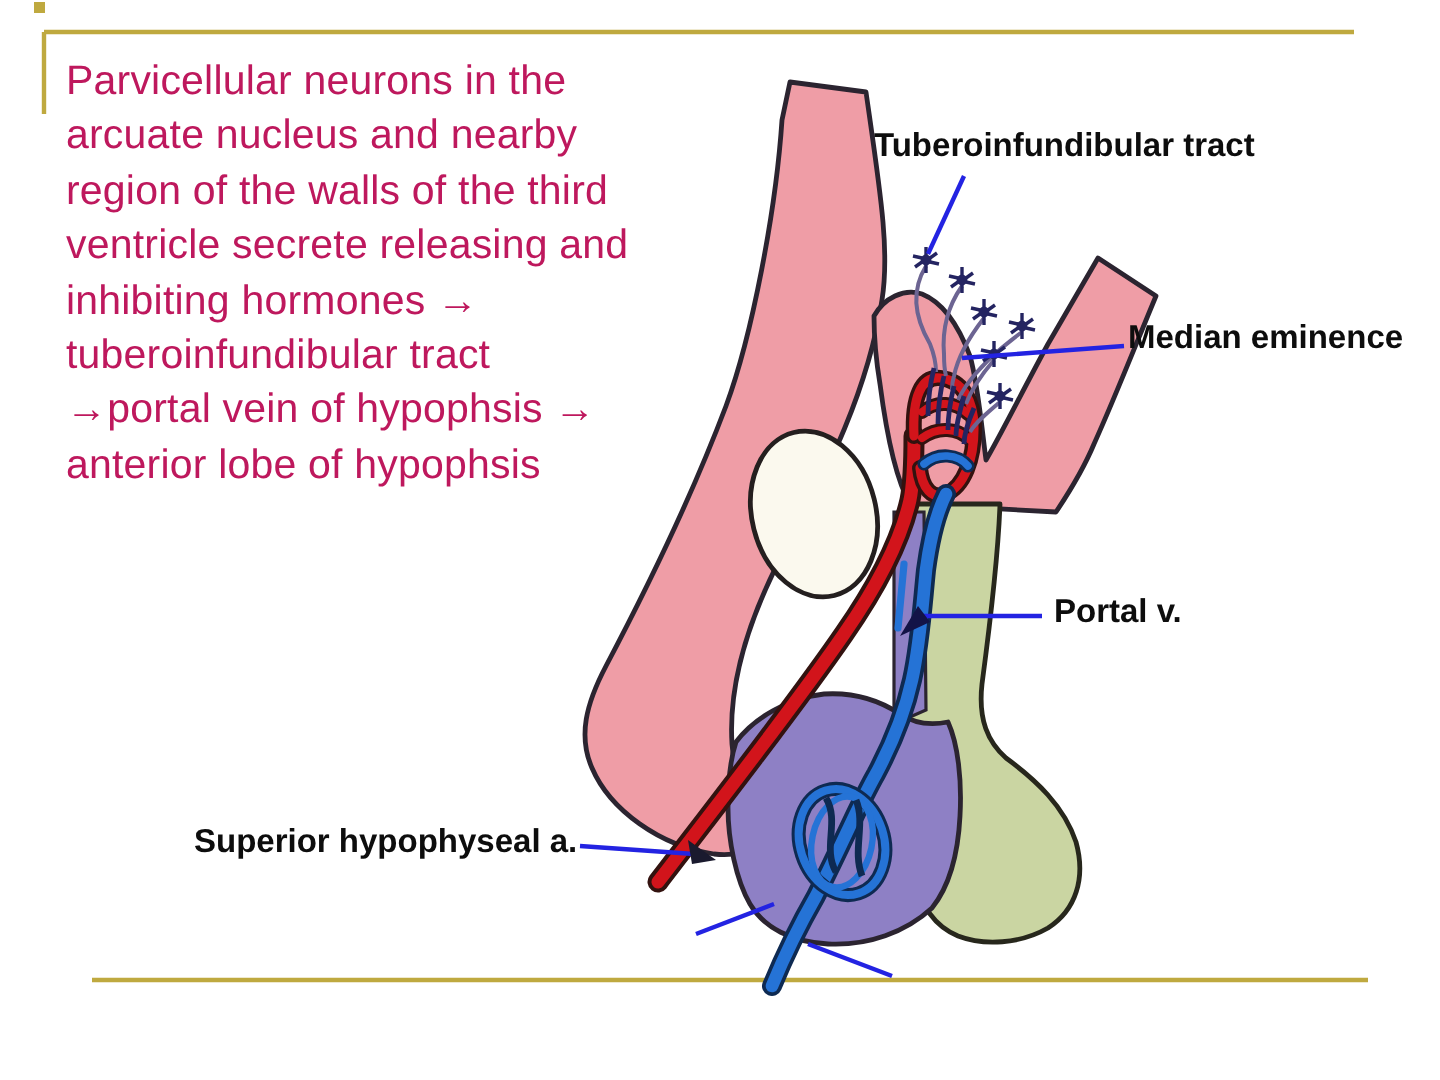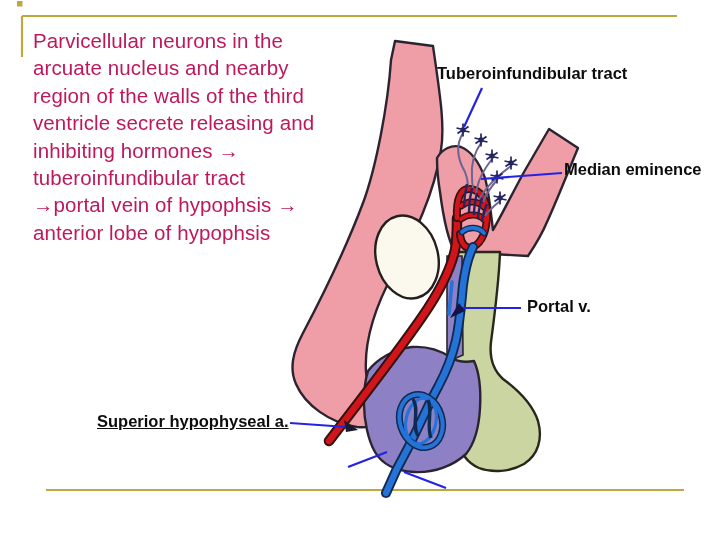--- a/index.html
+++ b/index.html
@@ -13,21 +13,21 @@
     font-size:20.5px;line-height:27.4px;color:#be185d;
     white-space:pre-line;letter-spacing:0.1px;
   }
   .lbl{
     position:absolute;font-size:16.5px;font-weight:700;color:#0d0d0d;
     white-space:nowrap;line-height:20px;
   }
   #lbl-tubero{left:437px;top:63px;}
   #lbl-median{left:564px;top:159px;}
   #lbl-portal{left:527px;top:296px;}
-  #lbl-superior{left:97px;top:411px;text-decoration:underline;}
+  #lbl-superior{left:97px;top:411px;}
   #lbl-anterior{left:230px;top:454px;}
   #lbl-hypophyseal{left:449px;top:475px;}
 </style>
 </head>
 <body>
 
 <div id="slide">
 
   <svg id="diagram-svg" viewBox="0 0 720 540" xmlns="http://www.w3.org/2000/svg">
     <defs>

